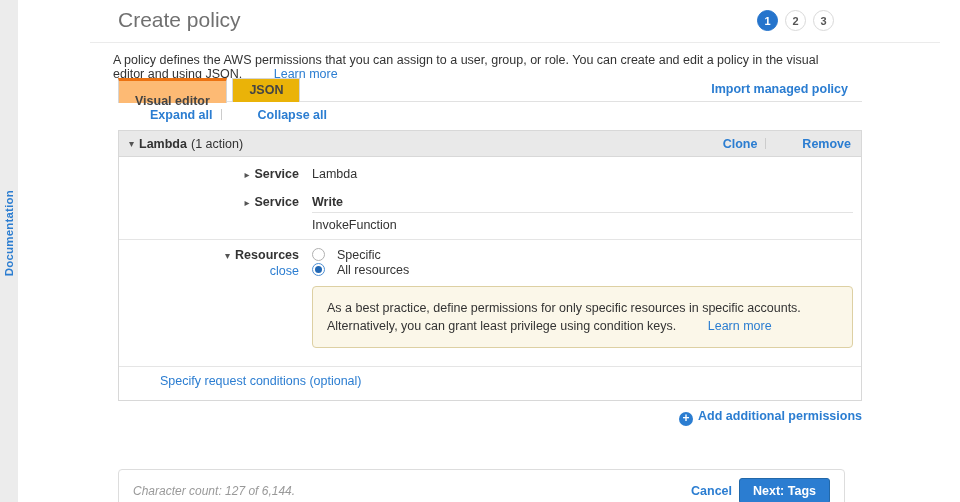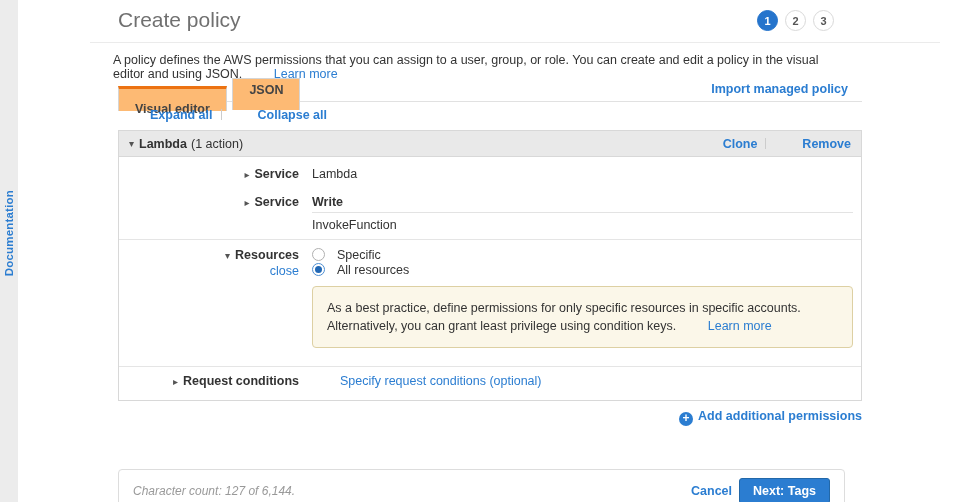--- a/index.html
+++ b/index.html
@@ -19,22 +19,22 @@
           color:#555; font-size:11px; font-weight:bold; display:flex; align-items:center; justify-content:center; }
   .step.active { background:#2574cc; border-color:#2574cc; color:#fff; }
   .title-divider { position:absolute; left:90px; top:42px; width:850px; border-top:1px solid #ebebeb; }
 
   .description { position:absolute; left:113px; top:53px; width:720px; font-size:12.5px; color:#333; }
   a { color:#2b7dd1; text-decoration:none; cursor:pointer;padding-left:28px; }
   a.bold { font-weight:bold; }
 
   
   .tab-row { position:absolute; left:118px; top:78px; width:744px; height:24px; border-bottom:1px solid #e1e1e1; }
-  .tab { display:inline-block; height:32px; padding:4px 16px 0 16px; font-size:12.5px; font-weight:bold; color:#444;
-         background:#fdba74; border:1px solid #d5d5d5; border-bottom:none; margin-right:2px; vertical-align:bottom; cursor:pointer; }
+  .tab { display:inline-block; height:24px; padding:4px 16px 0 16px; font-size:12.5px; font-weight:bold; color:#444;
+         background:#eab308; border:1px solid #d5d5d5; border-bottom:none; margin-right:2px; vertical-align:bottom; cursor:pointer; }
   .tab.active { background:#fdba74; border-top:3px solid #ec7211; padding-top:13px; position:relative; top:0; height:25px; margin-bottom:-1px; }
   .import-link { position:absolute; right:14px; top:4px; font-size:12.5px; font-weight:bold; }
 
   .expand-row { position:absolute; left:122px; top:108px; font-size:12.5px; font-weight:bold; }
   .vsep { display:inline-block; width:0; height:11px; border-left:1px solid #ccc; margin:0 8px; vertical-align:-1px; }
 
   
   .perm-box { position:absolute; left:118px; top:130px; width:744px; background:#fff; border:1px solid #d8d8d8; }
   .perm-header { height:26px; background:#e9e9e9; border-bottom:1px solid #d8d8d8; display:flex; align-items:center;
                  padding:0 10px; font-size:12.5px; cursor:pointer; }
@@ -162,23 +162,20 @@
         <div class="warning">
           <span>As a best practice, define permissions for only specific resources in specific accounts. Alternatively, you can grant least privilege using condition keys.</span>
           <a>Learn more</a>
         </div>
       </div>
     </div>
 
     <div class="hr hr2"></div>
 
     <div class="row row-request">
-      <div class="row-label">
-        <span class="caret">▸</span><b>Request conditions</b>
-      </div>
       <div class="row-value">
         <a>Specify request conditions (optional)</a>
       </div>
     </div>
   </div>
 
   <div class="add-perm-row">
     <a>
       <span class="plus-circle">+</span><span>Add additional permissions</span>
     </a>

